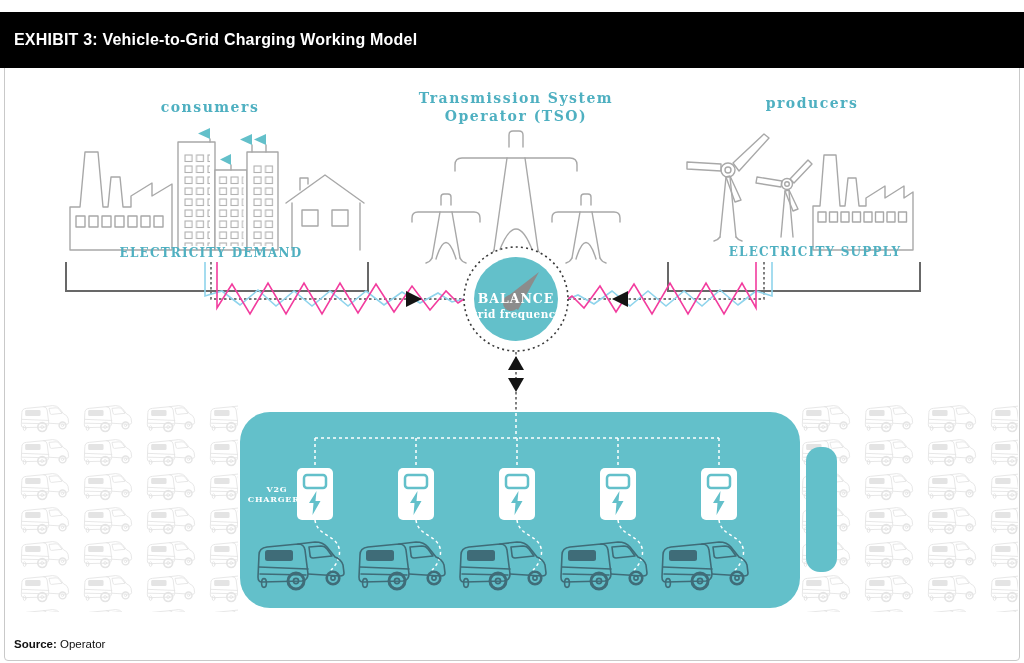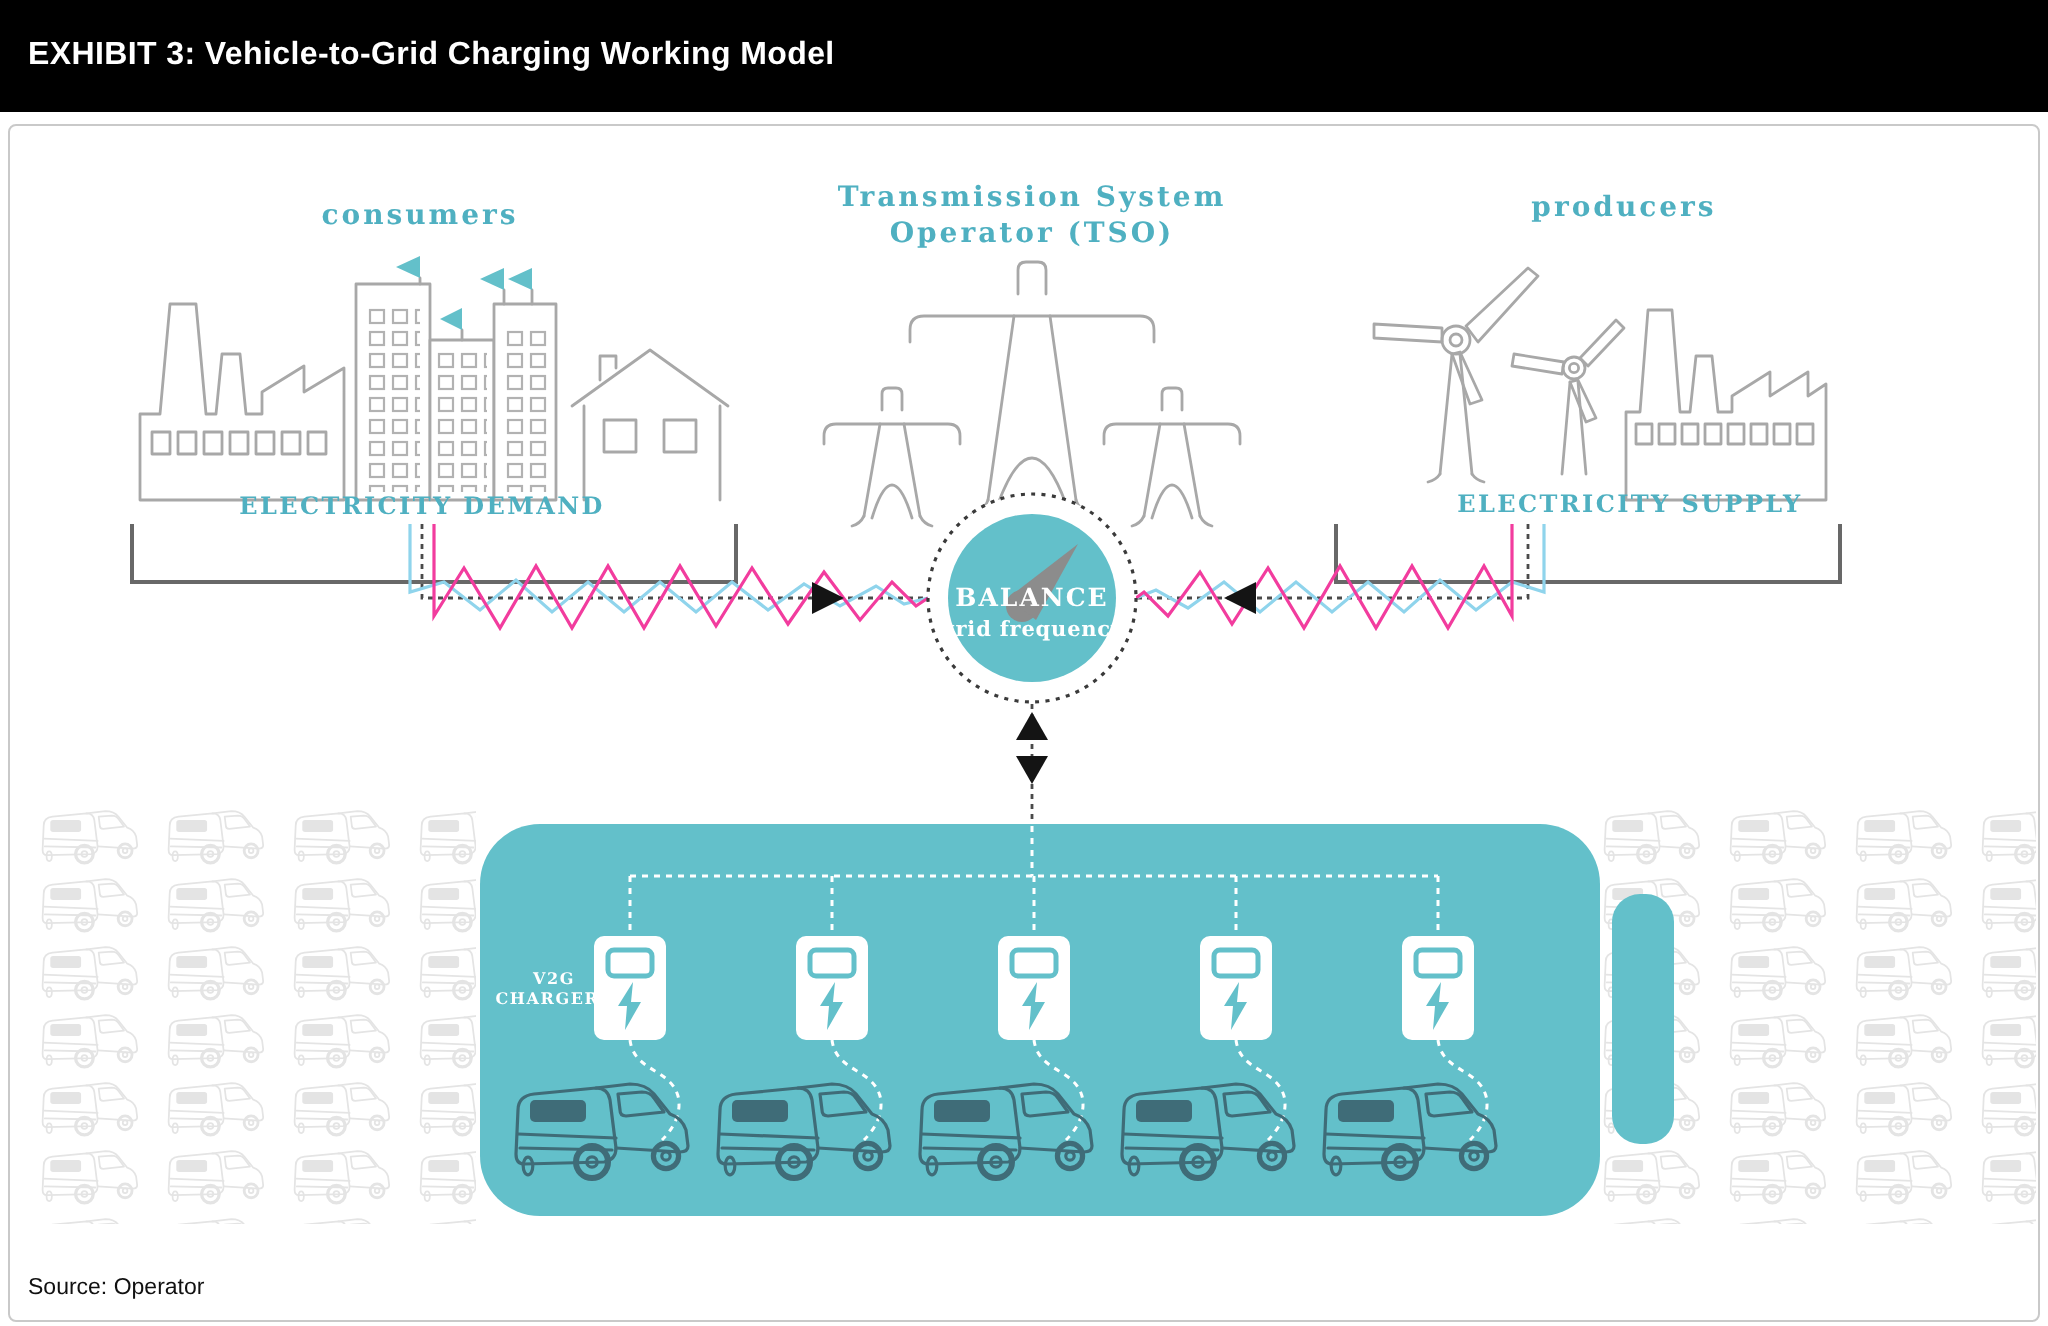--- a/index.html
+++ b/index.html
@@ -1,24 +1,24 @@
 <!DOCTYPE html>
 <html><head>
 <meta charset="utf-8">
 <style>
   html,body{margin:0;padding:0;background:#fff;}
   .stage{position:relative;width:1024px;height:663px;background:#fff;overflow:hidden;
          font-family:"Liberation Sans",sans-serif;}
-  .header{position:absolute;left:0;top:0;width:1024px;height:56px;background:#000;
+  .header{position:absolute;left:0;top:12px;width:1024px;height:56px;background:#000;
           display:flex;align-items:center;z-index:3;}
   .header .title{color:#fff;font-weight:bold;font-size:16px;padding-left:14px;letter-spacing:.2px;}
   .frame{position:absolute;left:4px;top:62px;width:1014px;height:597px;
          border:1px solid #c9c9c9;border-radius:4px;z-index:1;}
   .source{position:absolute;left:14px;top:638px;font-size:11.5px;color:#111;z-index:3;}
-  .source b{font-weight:normal;}
+  .source b{font-weight:bold;}
   svg.diagram{position:absolute;left:0;top:0;z-index:2;}
 
   
   text{text-anchor:middle;}
   .lbl-lg{font:700 14px "DejaVu Serif",serif;letter-spacing:1.5px;fill:#4fb0c1;}
   .lbl-md{font:700 12px "DejaVu Serif",serif;letter-spacing:1.2px;fill:#4fb0c1;}
   .lbl-balance{font:700 12.5px "DejaVu Serif",serif;letter-spacing:1px;fill:#fff;}
   .lbl-sub{font:700 10.5px "DejaVu Serif",serif;letter-spacing:.4px;fill:#fff;}
   .lbl-v2g{font:700 8px "DejaVu Serif",serif;letter-spacing:.8px;fill:#fff;}
 

